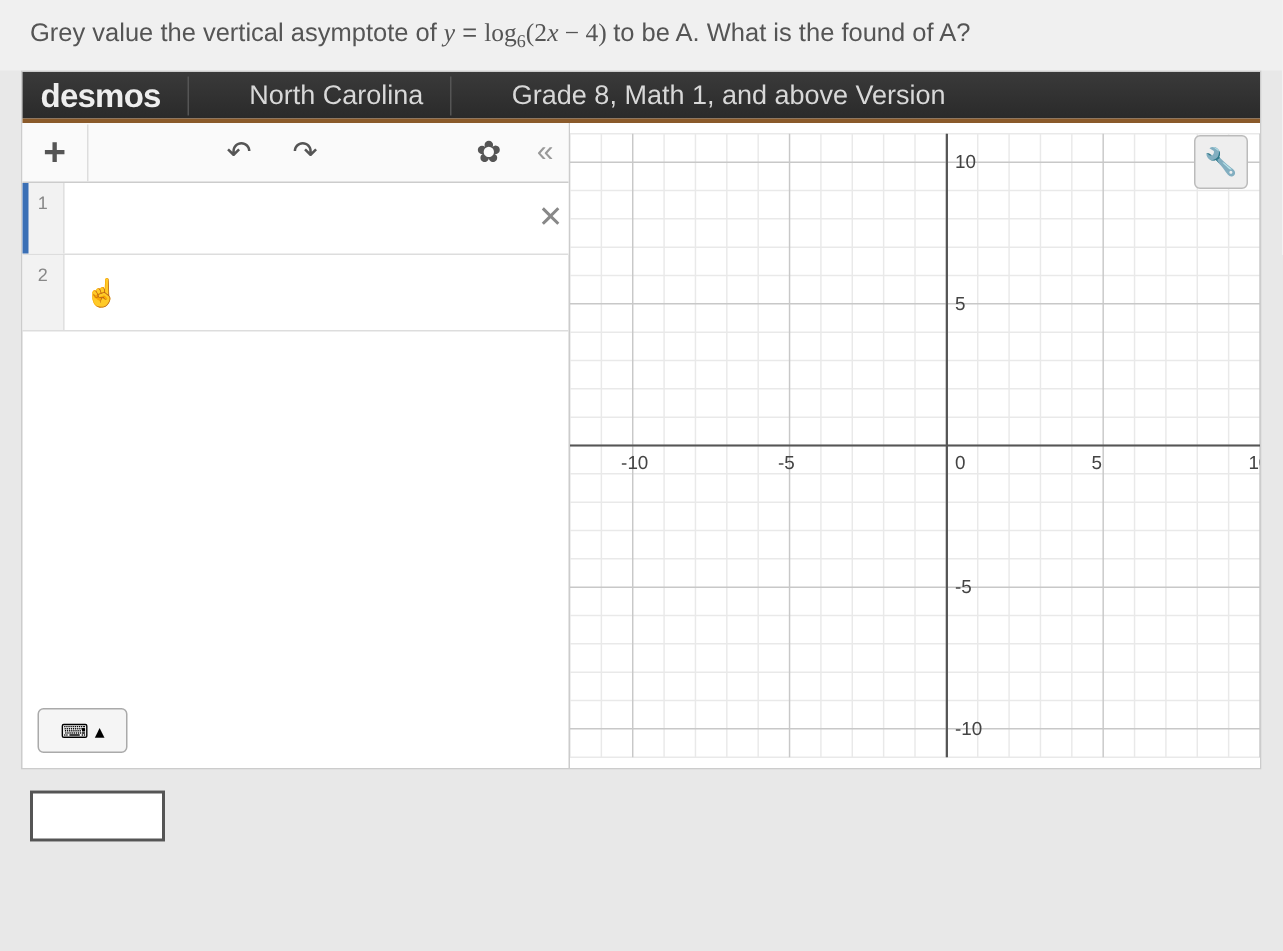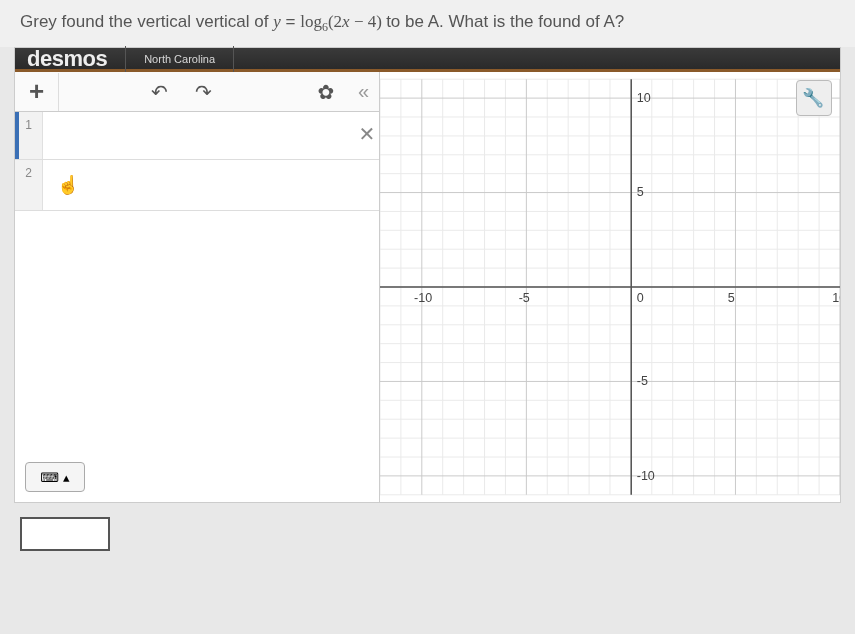--- a/index.html
+++ b/index.html
@@ -24,27 +24,27 @@
       background: #fff;
       border: 1px solid #ccc;
     }
     
     .header-bar {
       background: #2e2e2e;
       background: linear-gradient(#3a3a3a, #2a2a2a);
       color: #ddd;
       display: flex;
       align-items: center;
-      height: 24px;
+      height: 34px;
       padding: 0 12px;
       gap: 18px;
       border-bottom: 3px solid #8a5a2a;
     }
     .logo { font-family: Arial; font-size: 22px; font-weight: bold; color: #eee; letter-spacing: -0.5px; }
-    .header-text { font-size: 11px; color: #d8d8d8; }
+    .header-text { font-size: 18px; color: #d8d8d8; margin-left: 22px; }
     .header-sep { width: 1px; height: 26px; background: #555; }
     
     .body-row { display: flex; height: 430px; }
     
     .left-panel {
       width: 365px;
       display: flex;
       flex-direction: column;
       border-right: 1px solid #ccc;
       position: relative;
@@ -133,33 +133,34 @@
       margin: 14px 0 0 20px;
       width: 90px; height: 34px;
       border: 2px solid #555;
       background: #fff;
     }
   </style>
 </head>
 <body>
 
 <div class="question-bar">
-  <span>Grey found the vertical vertical of </span>
+  <span>Grey value the vertical asymptote of </span>
   <span class="math-expr">y</span>
   <span> = </span>
   <span class="math-expr"><span style="font-style:normal">log</span><span class="sub">6</span><span style="font-style:normal">(2</span><span>x</span><span style="font-style:normal"> − 4) </span></span>
   <span>to be A. What is the found of A?</span>
 </div>
 
 <div class="app-container">
   <div class="header-bar">
     <span class="logo">desmos</span>
     <span class="header-sep"></span>
     <span class="header-text">North Carolina</span>
     <span class="header-sep"></span>
+    <span class="header-text">Grade 8, Math 1, and above Version</span>
   </div>
 
   <div class="body-row">
     <div class="left-panel">
       <div class="toolbar">
         <div class="tool-btn add">+</div>
         <div class="spacer"></div>
         <div class="tool-btn">
           <span>↶</span>
         </div>

